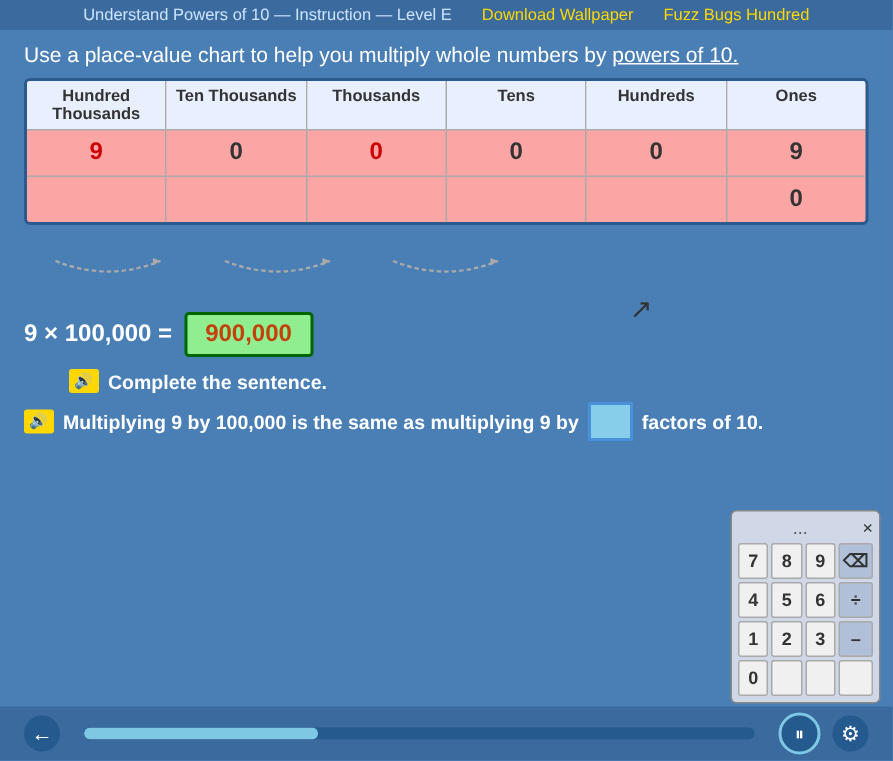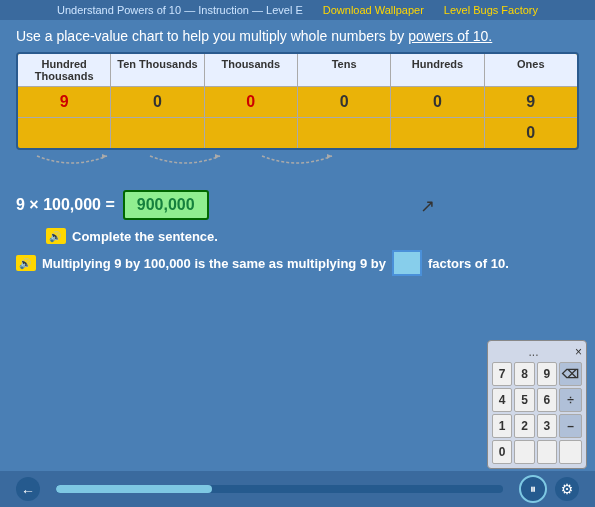--- a/index.html
+++ b/index.html
@@ -33,24 +33,24 @@
       margin-bottom: 8px;
       font-weight: 500;
     }
 
     .instruction a {
       color: #ffffff;
       text-decoration: underline;
     }
 
     .place-value-table {
-      background: #eab308;
+      background: #fca5a5;
       border: 2px solid #2a5a8e;
       border-radius: 4px;
-      margin-bottom: 2px;
+      margin-bottom: 20px;
       overflow: hidden;
     }
 
     .table-header {
       display: flex;
       border-bottom: 1px solid #aaa;
     }
 
     .table-header-cell {
       flex: 1;
@@ -102,21 +102,21 @@
       justify-content: flex-start;
       gap: 8px;
       margin: 8px 0;
       font-size: 16px;
       color: white;
       font-weight: bold;
     }
 
     .equation-box {
       background: #90EE90;
-      color: #15803d;
+      color: #c2410c;
       font-weight: bold;
       padding: 4px 12px;
       border-radius: 3px;
       font-size: 16px;
       border: 2px solid #006600;
     }
 
     .complete-sentence {
       display: flex;
       align-items: center;
@@ -282,21 +282,21 @@
       position: relative;
       margin-bottom: 20px;
     }
   </style>
 </head>
 <body>
 
 <div class="top-bar">
   <span>Understand Powers of 10 — Instruction — Level E</span>
   <span style="color:#ffd700;cursor:pointer;">Download Wallpaper</span>
-  <span style="color:#ffd700;cursor:pointer;">Level Bugs Factory</span>
+  <span style="color:#ffd700;cursor:pointer;">Fuzz Bugs Hundred</span>
 </div>
 
 <div class="main-content">
 
   <div class="instruction">
     <span>Use a place-value chart to help you multiply whole numbers by </span><a href="#">powers of 10.</a>
   </div>
 
   <div class="table-wrapper">
     <div class="place-value-table">

